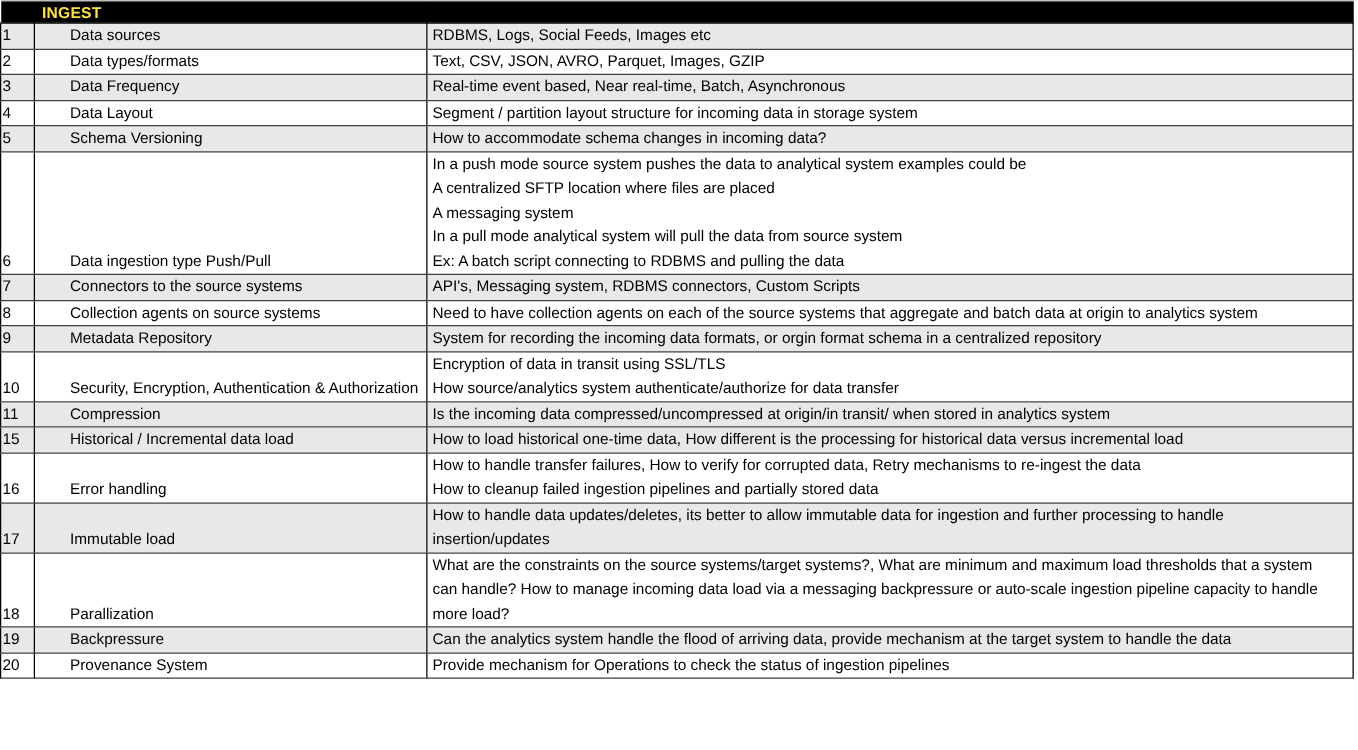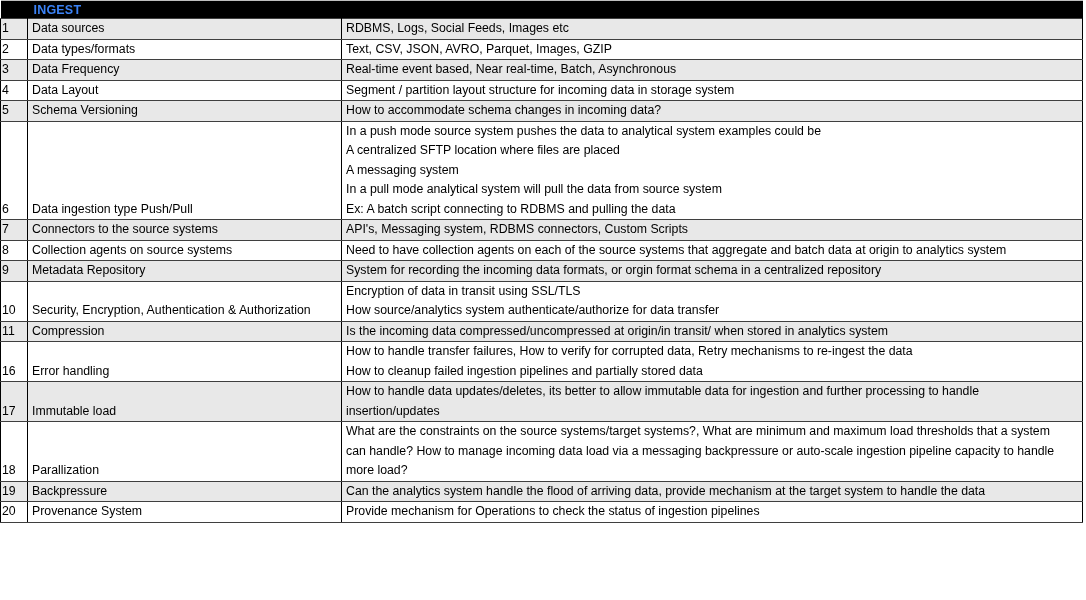--- a/index.html
+++ b/index.html
@@ -25,21 +25,21 @@
     width: 1082px;
     margin: 0;
     border-top: 1px solid #bfbfbf;
   }
   table.ingest-table col.c-num   { width: 27px; }
   table.ingest-table col.c-topic { width: 314px; }
   table.ingest-table col.c-desc  { width: 741px; }
 
   tr.header-row > td {
     background: #000000;
-    color: #3b82f6;
+    color: #fde047;
     font-weight: bold;
     font-size: 12.5px;
     height: 17px;
     padding: 0 0 0 6px;
     border: none;
     letter-spacing: 0.2px;
     vertical-align: middle;
   }
   tr.header-row > td.hdr-num { padding: 0; }
 
@@ -73,21 +73,21 @@
   td.cell-desc .line {
     display: block;
     white-space: nowrap;
   }
   tr.data-row.h1 > td { height: 19px; }
   tr.data-row.h2 > td { height: 39px; }
   tr.data-row.h3 > td { height: 58px; }
   tr.data-row.h5 > td { height: 97px; }
 
   .num-text { display: block; }
-  .topic-text { display: block; }
+  .topic-text { display: block; margin-left: 24px; }
 </style>
 </head>
 <body>
 
 <div id="sheet">
   <table class="ingest-table">
     <colgroup>
       <col class="c-num">
       <col class="c-topic">
       <col class="c-desc">
@@ -216,20 +216,31 @@
           <td class="cell-num">
             <span class="num-text">11</span>
           </td>
           <td class="cell-topic">
             <span class="topic-text">Compression</span>
           </td>
           <td class="cell-desc">
             <span class="line">Is the incoming data compressed/uncompressed at origin/in transit/ when stored in analytics system</span>
           </td>
         </tr>
+        <tr class="data-row h1 shaded">
+          <td class="cell-num">
+            <span class="num-text">15</span>
+          </td>
+          <td class="cell-topic">
+            <span class="topic-text">Historical / Incremental data load</span>
+          </td>
+          <td class="cell-desc">
+            <span class="line">How to load historical one-time data, How different is the processing for historical data versus incremental load</span>
+          </td>
+        </tr>
         <tr class="data-row h2">
           <td class="cell-num">
             <span class="num-text">16</span>
           </td>
           <td class="cell-topic">
             <span class="topic-text">Error handling</span>
           </td>
           <td class="cell-desc">
             <span class="line">How to handle transfer failures, How to verify for corrupted data, Retry mechanisms to re-ingest the data</span>
             <span class="line">How to cleanup failed ingestion pipelines and partially stored data</span>

